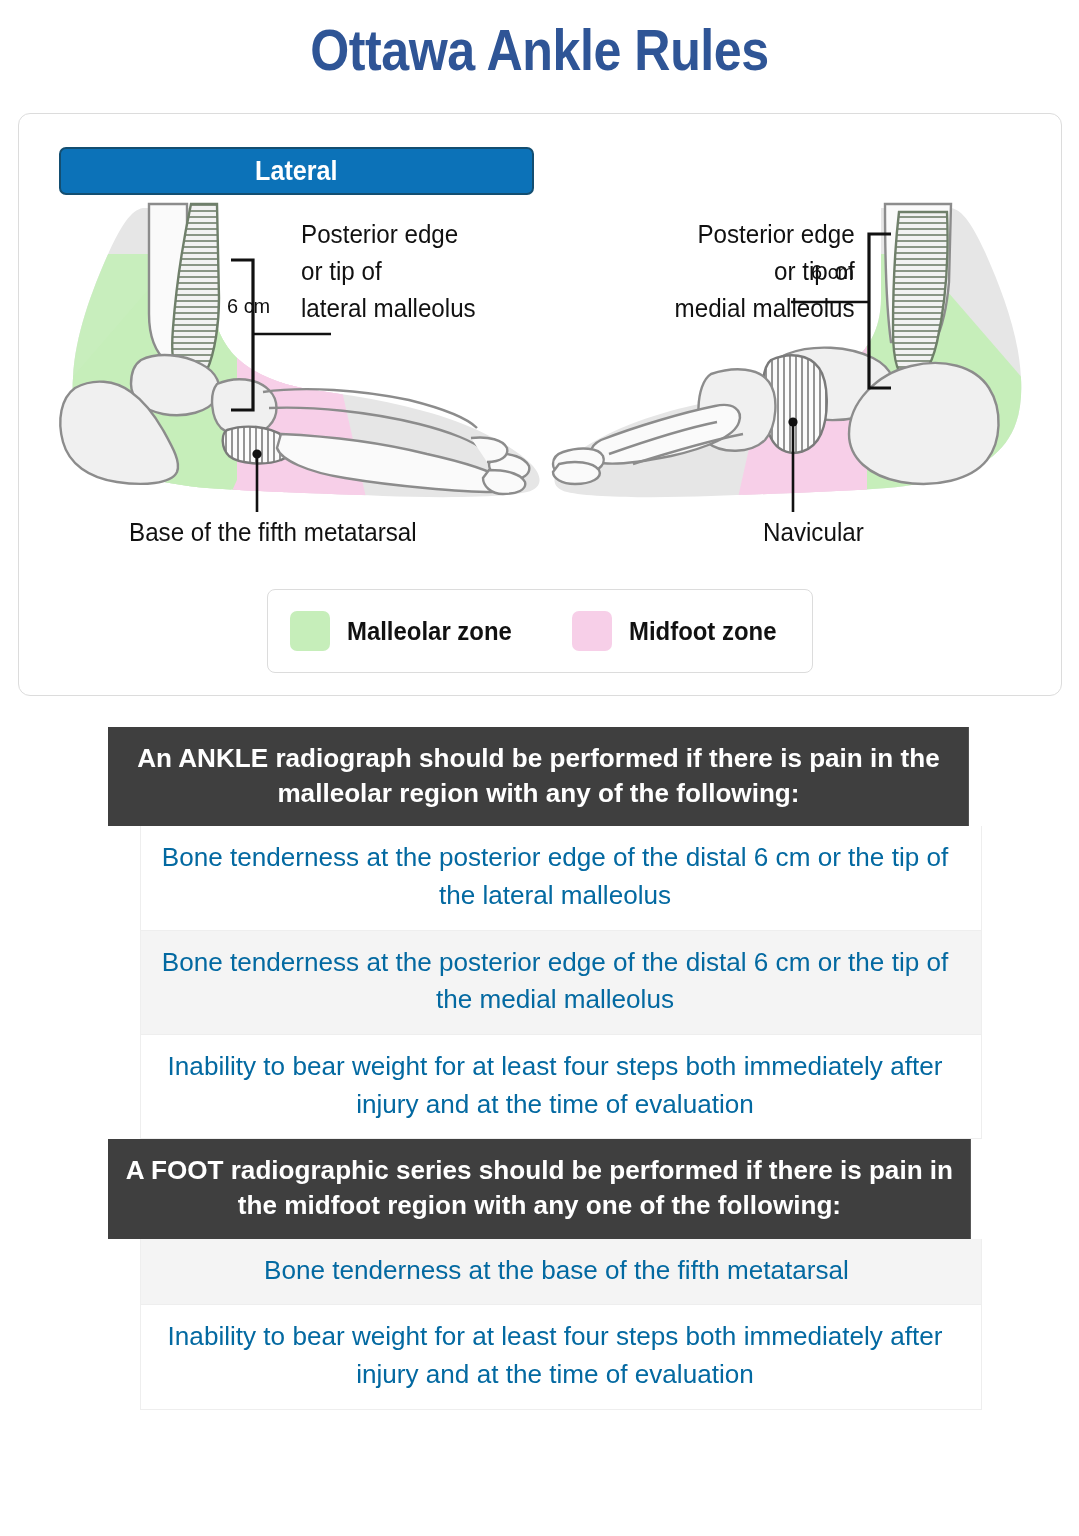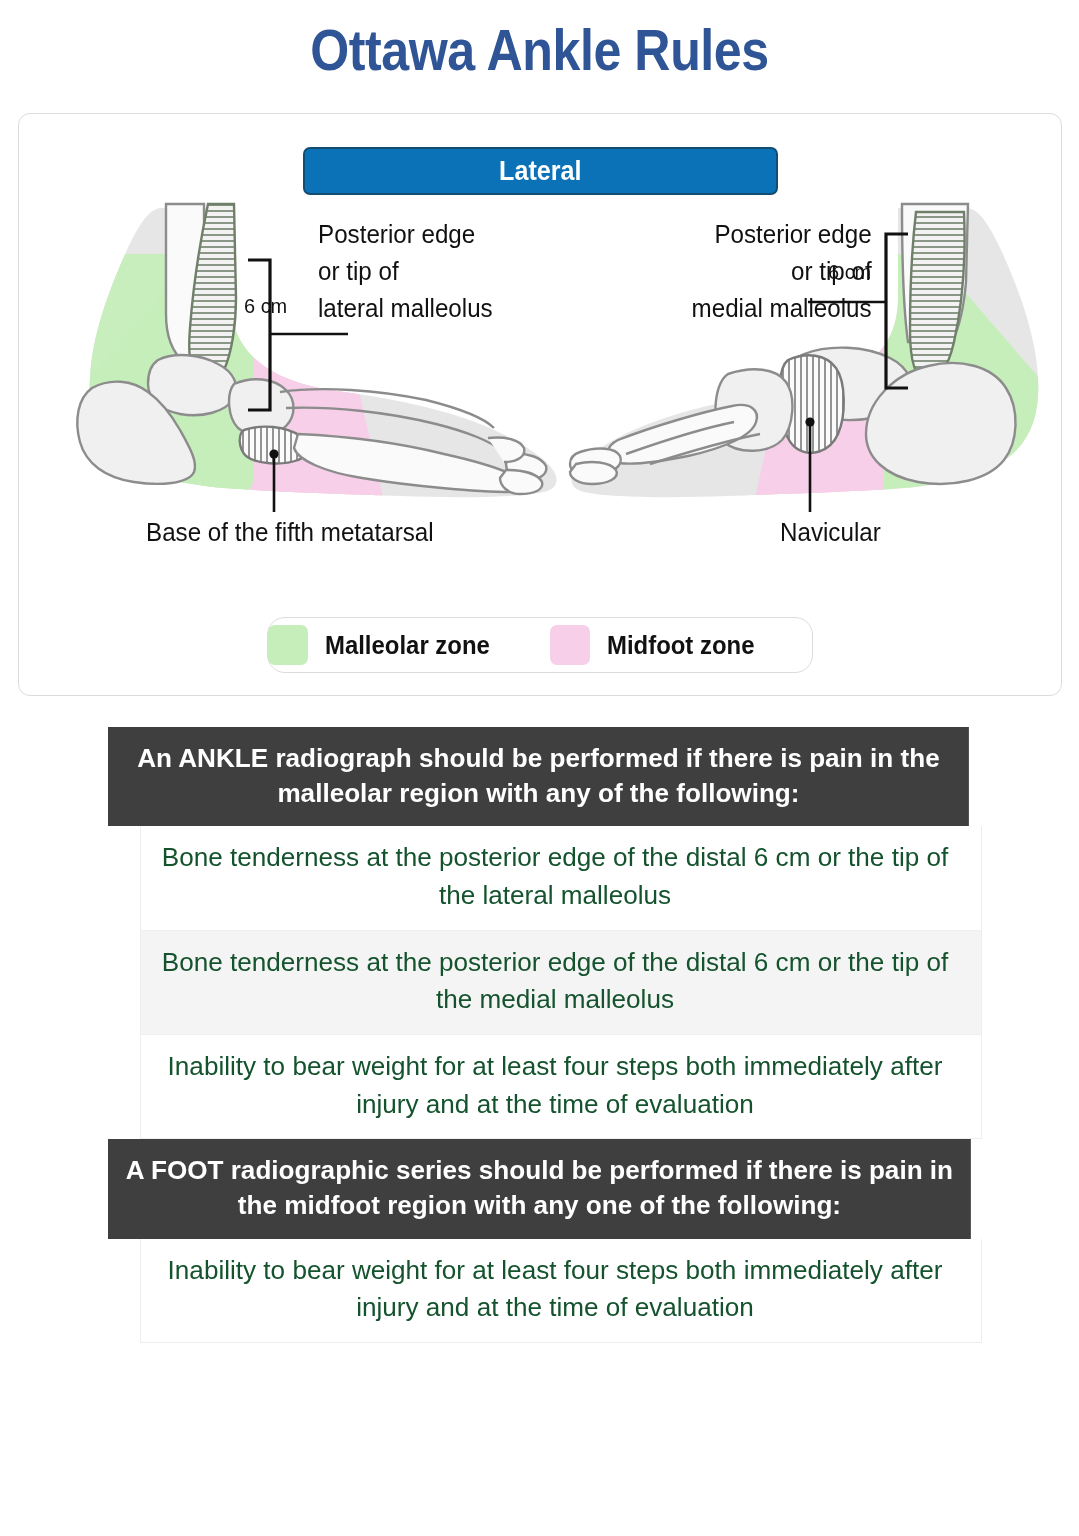--- a/index.html
+++ b/index.html
@@ -35,42 +35,42 @@
     height: 583px;
     border: 1.5px solid #dcdcdc;
     border-radius: 12px;
     background: #fff;
   }
 
   .view-tabs {
     position: absolute;
     left: 0; top: 0; width: 100%;
     display: flex;
-    justify-content: center;
+    justify-content: space-between;
     padding: 33px 40px 0 40px;
   }
   .view-tab {
     width: 475px;
     height: 48px;
     background: #0c72b8;
     border: 2px solid #134e71;
     border-radius: 7px;
     color: #ffffff;
     font-size: 27px;
     font-weight: bold;
     display: flex;
     align-items: center;
     justify-content: center;
     letter-spacing: 0px;
   }
   .view-tab span { transform: scaleX(0.93); display:inline-block; }
 
   .views {
     position: absolute;
-    left: 17px; top: 88px; width: 100%; height: 385px; text-decoration: underline;
+    left: 0; top: 88px; width: 100%; height: 385px; text-decoration: underline;
   }
   .view-panel { position: absolute; top: 0; height: 385px; }
   .view-panel.lateral { left: 12px;  width: 520px; }
   .view-panel.medial  { left: 528px; width: 516px; }
 
   .foot-svg { position: absolute; left: 0; top: 0; }
 
   
   .diag-label {
     position: absolute;
@@ -101,26 +101,27 @@
   .point-label.fifth { left: 98px; top: 315px; transform-origin:left top;}
   .point-label.navic { left: 216px; top: 315px; transform-origin:left top;}
 
   
   .legend {
     position: absolute;
     left: 50%;
     transform: translateX(-50%);
     bottom: 22px;
     width: 546px;
-    height: 56px;
+    height: 84px;
     border: 1.5px solid #dcdcdc;
-    border-radius: 18px;
+    border-radius: 8px;
     background: #fff;
     display: flex;
     align-items: center;
+    justify-content: center;
     gap: 0px;
   }
   .legend-item { display: flex; align-items: center; }
   .legend-item + .legend-item { margin-left: 46px; }
   .swatch {
     width: 40px; height: 40px;
     border-radius: 7px;
     margin-right: 17px;
   }
   .legend-text {
@@ -147,21 +148,21 @@
     line-height: 1.33;
     padding: 14px 18px 15px 18px;
     transform: scaleX(0.985);
     transform-origin: left center;
   }
   .rules-header.wide { width: 876px; }
   .rules-row {
     background: #ffffff;
     border: 1px solid #eeeeee;
     border-top: none;
-    color: #14532d;
+    color: #0369a1;
     font-size: 26.5px;
     line-height: 1.42;
     padding: 13px 20px 15px 20px;
     margin-left: 32px;
   }
   .rules-row.alt { background: #f4f4f4; }
   .rules-row span { display:inline-block; transform: scaleX(0.985); transform-origin:left center;}
 </style>
 </head>
 <body>
@@ -390,16 +391,19 @@
   </div>
   <div class="rules-row alt">
     <span>Bone tenderness at the posterior edge of the distal 6 cm or the tip of the medial malleolus</span>
   </div>
   <div class="rules-row">
     <span>Inability to bear weight for at least four steps both immediately after injury and at the time of evaluation</span>
   </div>
 
   <div class="rules-header wide">A FOOT radiographic series should be performed if there is pain in the midfoot region with any one of the following:</div>
 
+  <div class="rules-row alt">
+    <span>Bone tenderness at the base of the fifth metatarsal</span>
+  </div>
   <div class="rules-row">
     <span>Inability to bear weight for at least four steps both immediately after injury and at the time of evaluation</span>
   </div>
 </div>
 
 </body></html>

